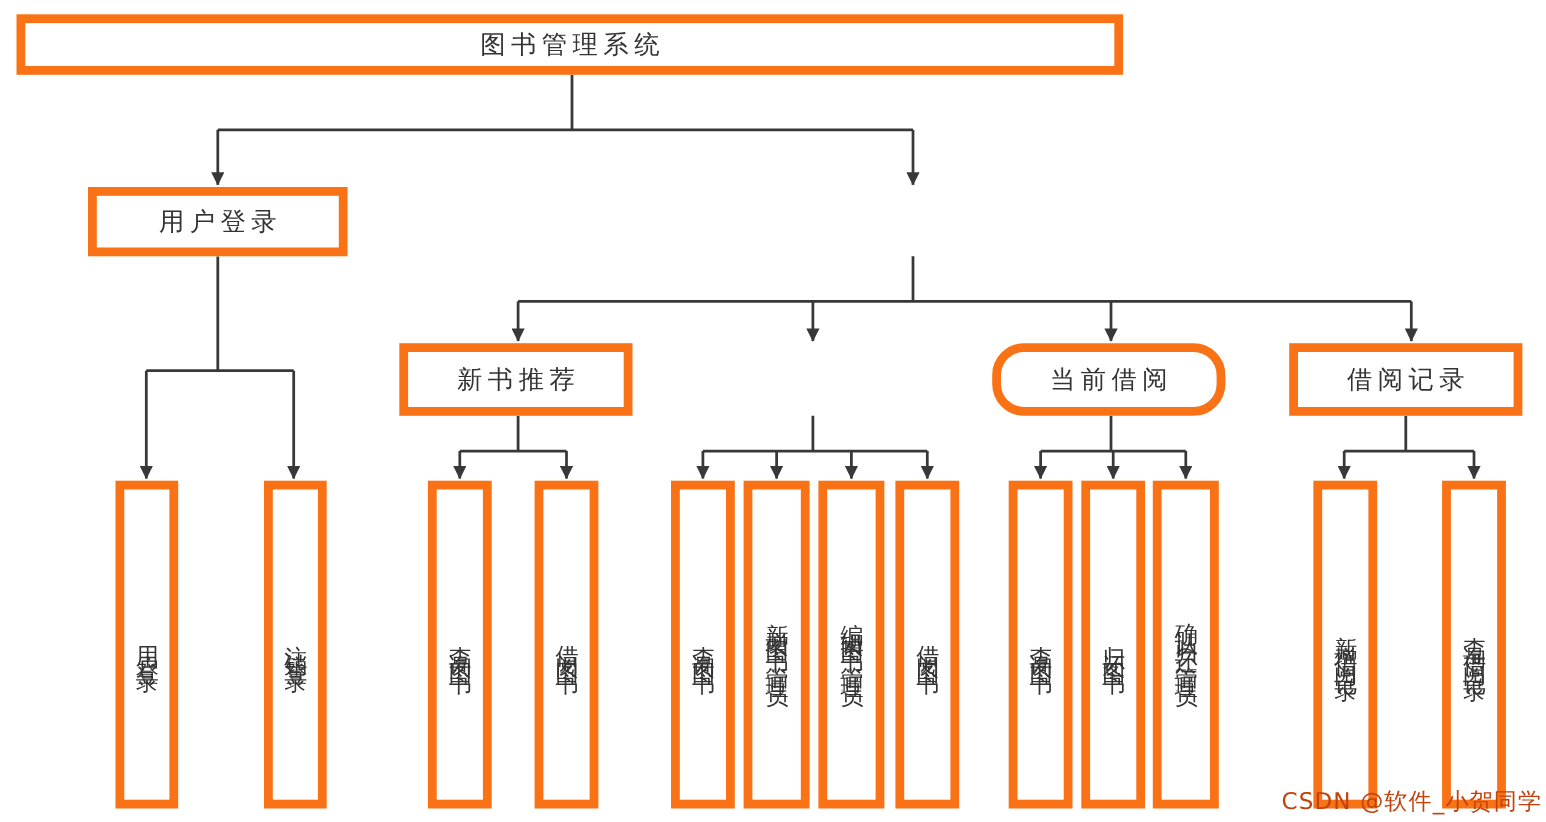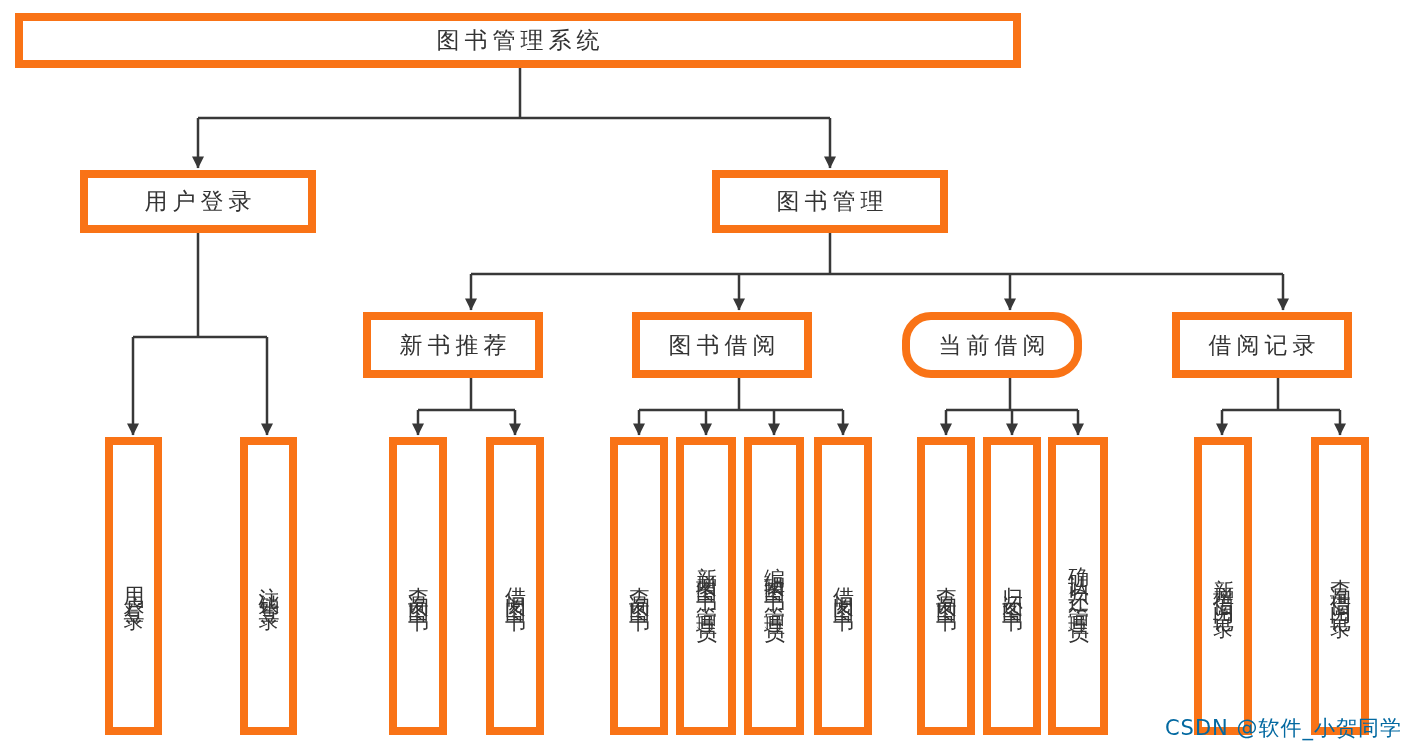--- a/index.html
+++ b/index.html
@@ -29,37 +29,37 @@
     z-index: 1;
   }
   .hlabel {
     font-size: 23px;
     letter-spacing: 5px;
     white-space: nowrap;
     text-indent: 5px; 
   }
   .root  { left: 15px;  top: 13px;  width: 1006px; height: 55px; }
   .lvl2  { top: 170px; width: 236px; height: 63px; }
-  .lvl3  { top: 312px; width: 180px; height: 66px; }
+  .lvl3  { top: 312px; width: 212px; height: 66px; }
   .leaf  { top: 437px;  width: 58px; height: 298px; }
   .vlabel {
     writing-mode: vertical-rl;
     text-orientation: mixed;
     font-size: 21px;
     letter-spacing: 8px;
     line-height: 1;
     white-space: nowrap;
   }
   .watermark {
     position: absolute;
     right: 3px;
     top: 714px;
     z-index: 2;
     font-size: 21px;
-    color: #0369a1;
+    color: #c2410c;
     letter-spacing: 1px;
     white-space: nowrap;
   }
 </style>
 </head>
 <body>
 
 <div id="canvas">
 
   <svg id="connectors" viewBox="0 0 1405 747" xmlns="http://www.w3.org/2000/svg">
@@ -100,29 +100,23 @@
     </g>
   </svg>
 
   <div class="box root">
     <span class="hlabel">图书管理系统</span>
   </div>
 
   <div class="box lvl2" style="left:80px;">
     <span class="hlabel">用户登录</span>
   </div>
-  <div class="box lvl2" style="left:712px;">
-    <span class="hlabel">图书管理</span>
-  </div>
 
   <div class="box lvl3" style="left:363px;">
     <span class="hlabel">新书推荐</span>
-  </div>
-  <div class="box lvl3" style="left:632px;">
-    <span class="hlabel">图书借阅</span>
   </div>
   <div class="box lvl3" style="left:902px;border-radius:29px;">
     <span class="hlabel">当前借阅</span>
   </div>
   <div class="box lvl3" style="left:1172px;">
     <span class="hlabel">借阅记录</span>
   </div>
 
   <div class="box leaf" style="left:105px;width:57px;">
     <span class="vlabel">用户登录</span>

